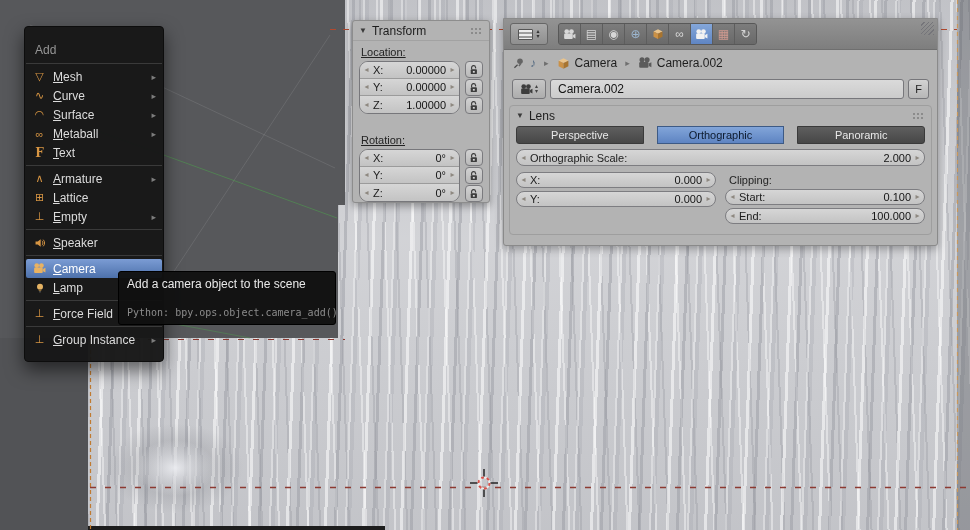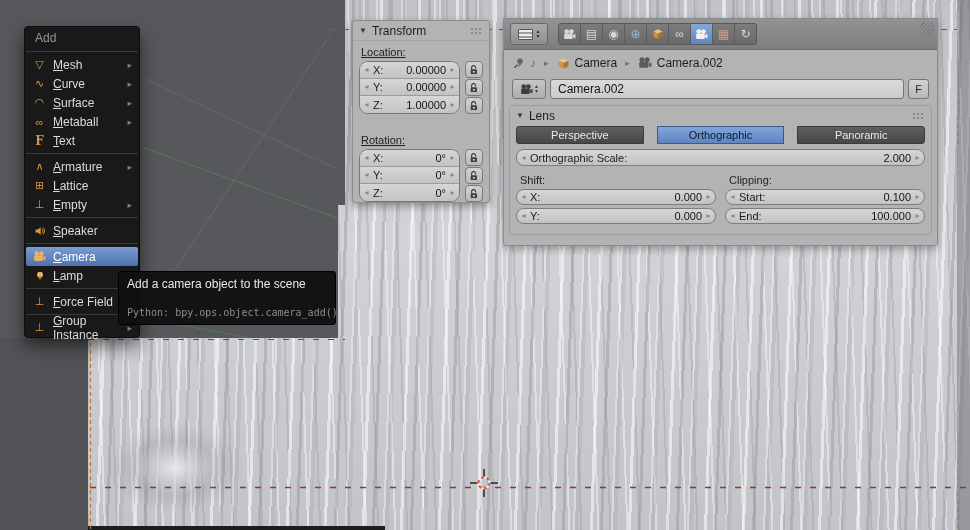--- a/index.html
+++ b/index.html
@@ -74,21 +74,21 @@
   .mode-btn:first-child{border-radius:3px 0 0 3px;margin-left:0;}
   .mode-btn:last-child{border-radius:0 3px 3px 0;}
   .mode-btn.active{background:linear-gradient(#82a5d9,#5e84c2);color:#0c1a2e;border-color:#3d5a85;}
   .scale-row{margin:5px 6px 0 6px;}
   .scale-row .nfield{height:17px;}
   .twocol{display:grid;grid-template-columns:1fr 1fr;column-gap:9px;margin:6px 6px 0 6px;}
   .col-label{font-size:11px;color:#232323;padding:2px 0 3px 4px;}
   .col .nfield{margin-bottom:3px;height:16px;}
 
   
-  .menu{position:absolute;left:24px;top:26px;width:116px;background:rgba(23,23,23,.97);border:1px solid #0d0d0d;border-radius:4px;box-shadow:0 8px 18px rgba(0,0,0,.55);padding:0 0;z-index:5;box-sizing:border-box;}
+  .menu{position:absolute;left:24px;top:26px;width:140px;background:rgba(23,23,23,.97);border:1px solid #0d0d0d;border-radius:4px;box-shadow:0 8px 18px rgba(0,0,0,.55);padding:12px 0;z-index:5;box-sizing:border-box;}
   .menu-title{color:#969696;font-size:12px;padding:4px 10px 3px;}
   .menu-sep{height:1px;background:#3a3a3a;margin:3px 1px;}
   .menu-item{display:flex;align-items:center;height:19px;padding:0 7px;color:#dcdcdc;font-size:12px;}
   .menu-item .mi{width:15px;text-align:center;color:#d79543;font-size:11px;margin-right:6px;flex:0 0 auto;}
   .menu-item .mi.serif{font-family:"DejaVu Serif",serif;font-weight:bold;font-size:12px;}
   .menu-item .ml{display:inline-block;}
   .menu-item .ml::first-letter{text-decoration:underline;}
   .menu-item .sub{margin-left:auto;color:#7d7d7d;font-size:9px;}
   .menu-item.hl{background:linear-gradient(#7b9cd4,#4d71ab);color:#fff;border-radius:2px;margin:0 1px;padding:0 6px;}
 
@@ -346,21 +346,20 @@
       <div class="scale-row">
         <div class="nfield">
           <span class="arr">◂</span>
           <span class="lbl">Orthographic Scale:</span>
           <span class="val">2.000</span>
           <span class="arr">▸</span>
         </div>
       </div>
       <div class="twocol">
         <div class="col">
-          <div class="col-label">Shift:</div>
           <div class="nfield">
             <span class="arr">◂</span>
             <span class="lbl">X:</span>
             <span class="val">0.000</span>
             <span class="arr">▸</span>
           </div>
           <div class="nfield">
             <span class="arr">◂</span>
             <span class="lbl">Y:</span>
             <span class="val">0.000</span>

